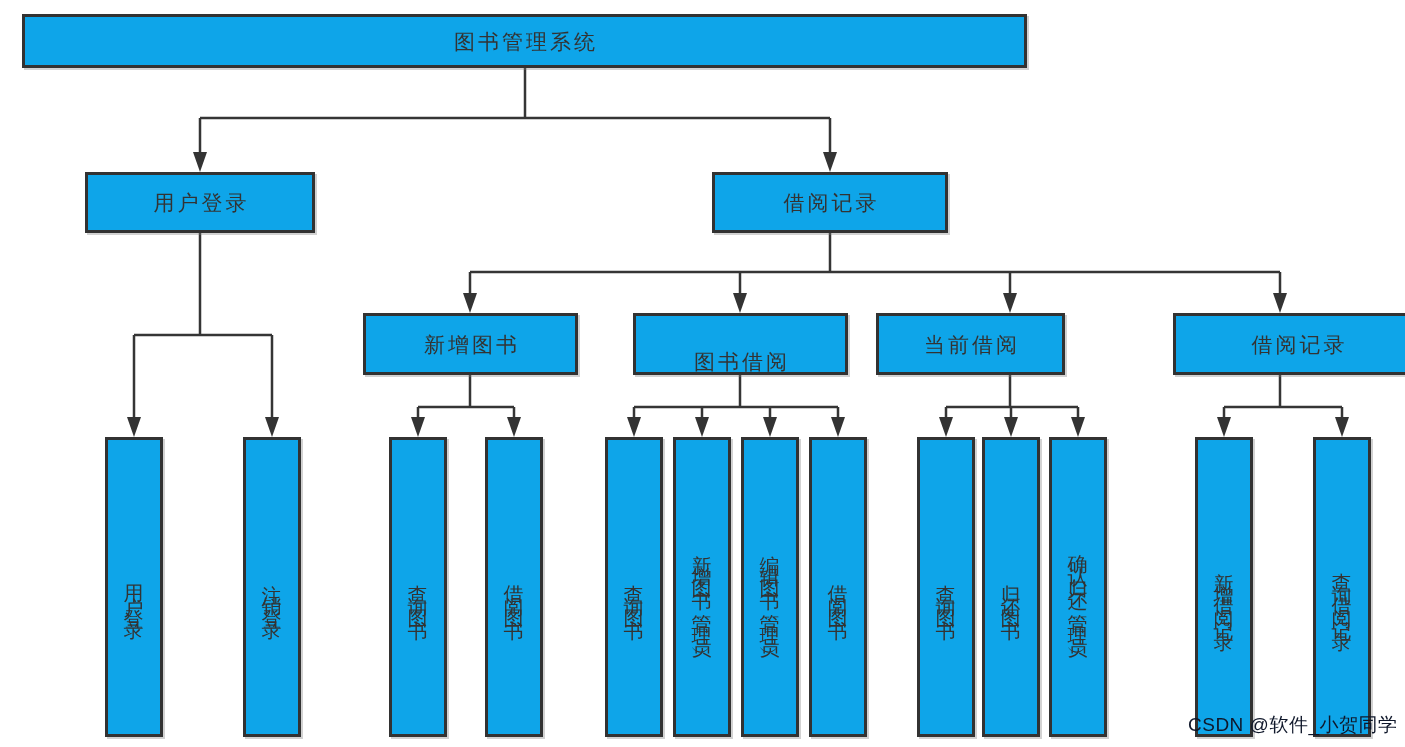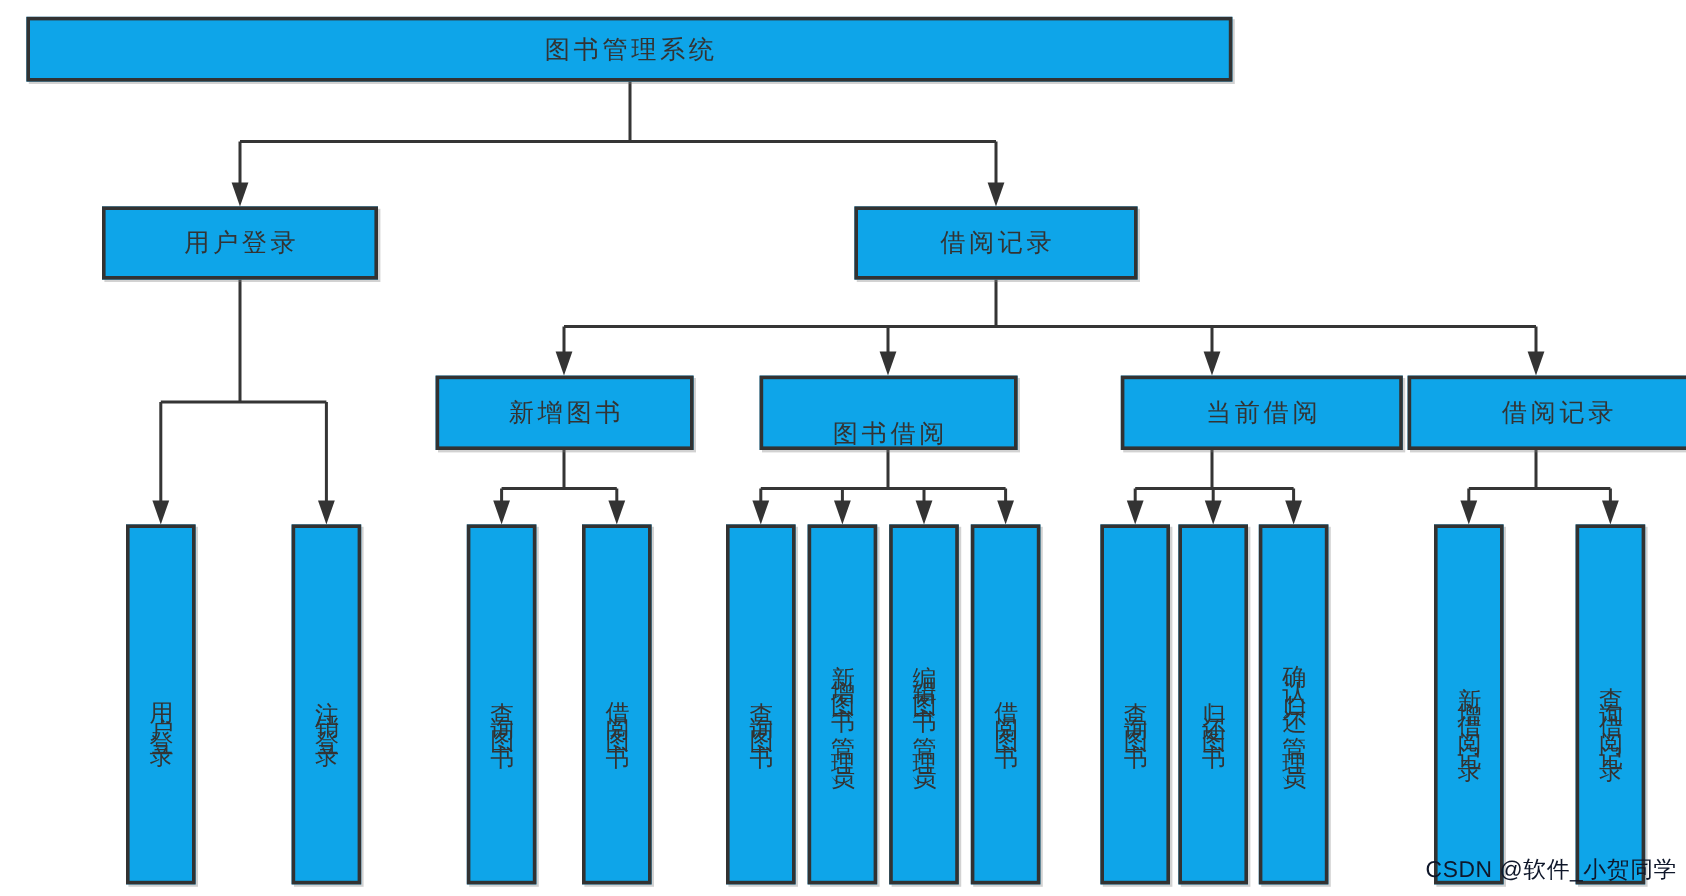--- a/index.html
+++ b/index.html
@@ -108,21 +108,21 @@
   <div class="node hbox" style="left:712px; top:172px; width:236px; height:61px;">
       <span>借阅记录</span>
     </div>
 
   <div class="node hbox" style="left:363px; top:313px; width:215px; height:62px;">
       <span>新增图书</span>
     </div>
   <div class="node hbox" style="left:633px; top:313px; width:215px; height:62px;align-items:flex-end;">
       <span>图书借阅</span>
     </div>
-  <div class="node hbox" style="left:934px; top:313px; width:235px; height:62px;">
+  <div class="node hbox" style="left:876px; top:313px; width:189px; height:62px;">
       <span>当前借阅</span>
     </div>
   <div class="node hbox" style="left:1173px; top:313px; width:250px; height:62px;">
       <span>借阅记录</span>
     </div>
 
   <div class="node vbox" style="left:105px; top:437px; width:58px; height:300px;">
       <span>用户登录</span>
     </div>
   <div class="node vbox" style="left:243px; top:437px; width:58px; height:300px;">

